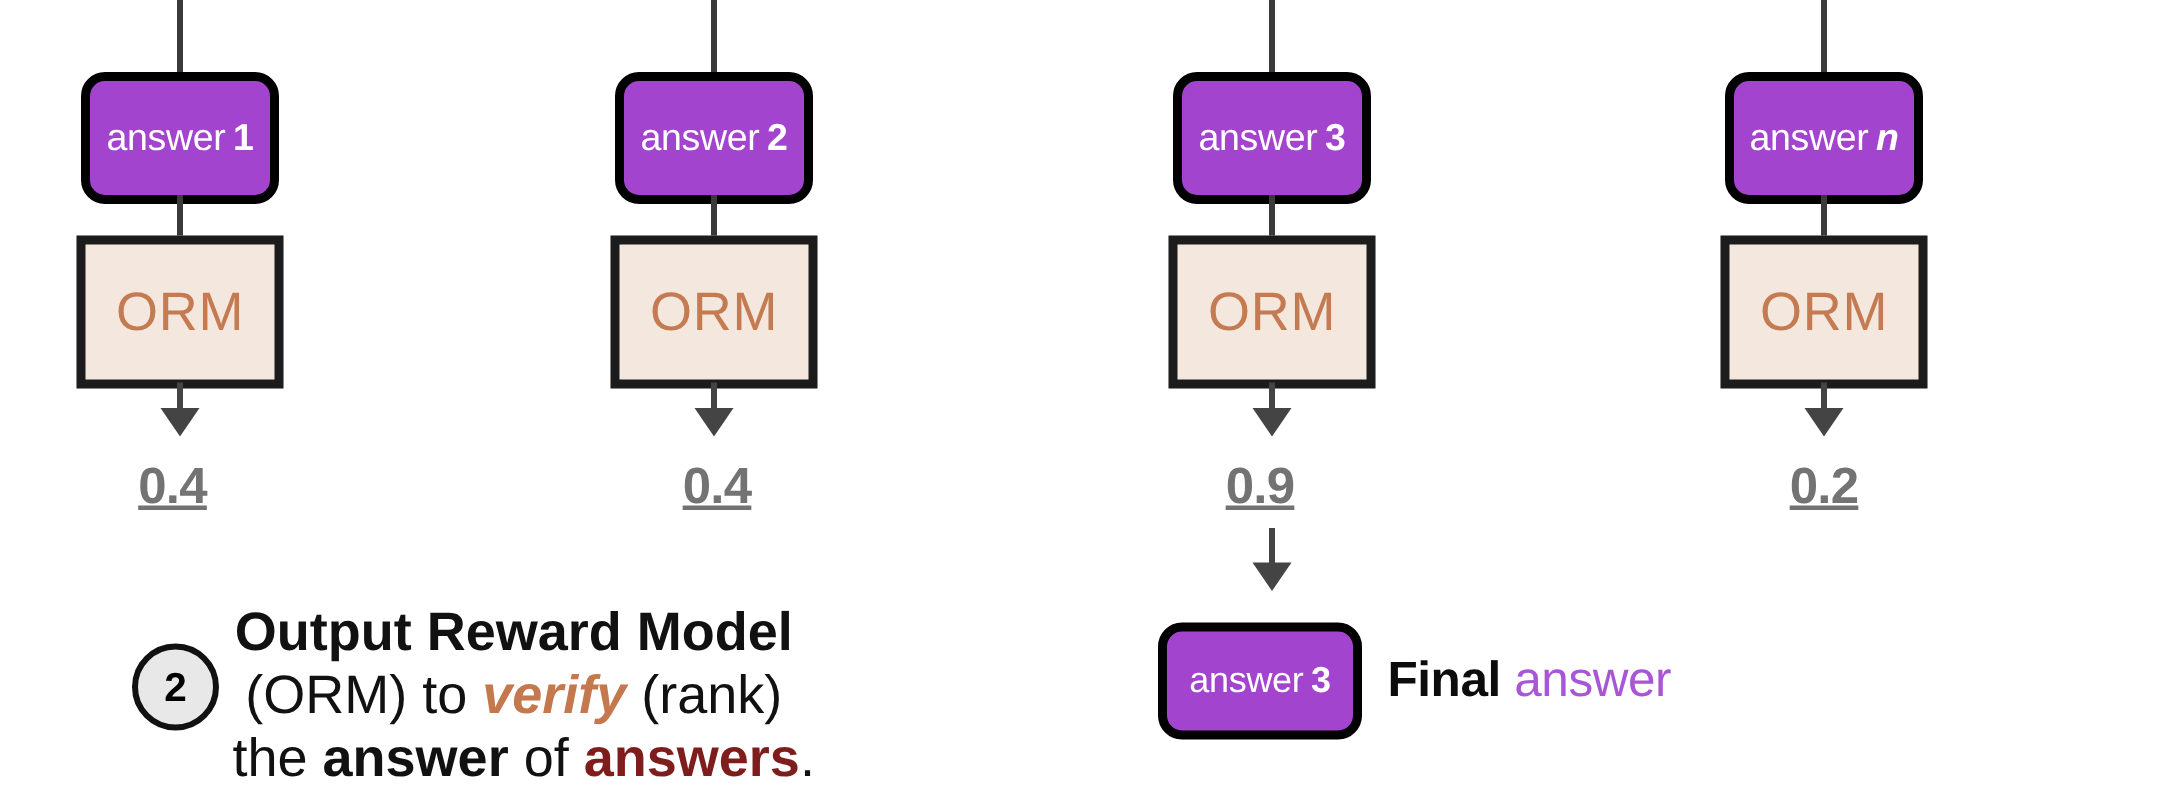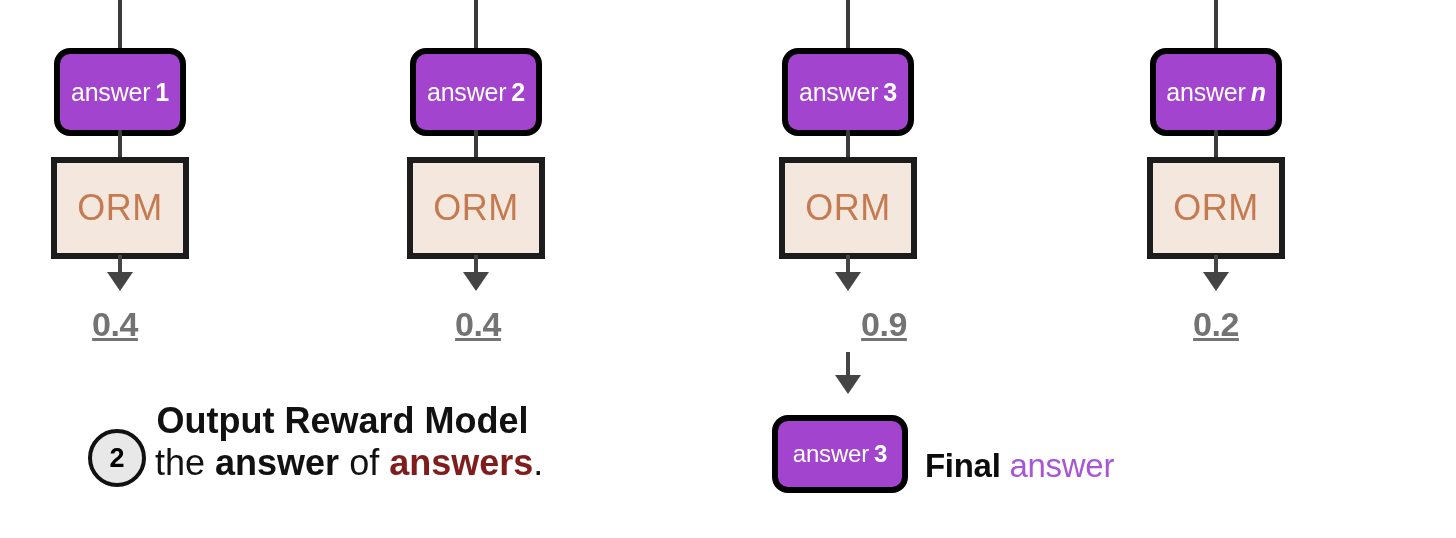--- a/index.html
+++ b/index.html
@@ -181,21 +181,21 @@
 
   <div class="vline" style="left:848px; top:130px; height:36px;"></div>
 
   <div class="orm-box" style="left:779px; top:157px; width:138px; height:102px; font-size:36px;">
     <span>ORM</span>
   </div>
 
   <div class="arrow-shaft" style="left:848px; top:255px; height:22px;"></div>
   <div class="arrow-head" style="left:848px; top:272px;"></div>
 
-  <div class="score" style="left:884px; top:305px;">0.9</div>
+  <div class="score" style="left:840px; top:305px;">0.9</div>
 
   <div class="vline" style="left:1216px; top:0px; height:52px;"></div>
 
   <div class="answer-box" style="left:1150px; top:48px; width:132px; height:88px; font-size:25px;">
     <span class="lbl">answer</span>
     <span class="num ital">n</span>
   </div>
 
   <div class="vline" style="left:1216px; top:130px; height:36px;"></div>
 
@@ -209,30 +209,33 @@
   <div class="score" style="left:1216px; top:305px;">0.2</div>
 
   <div class="arrow-shaft" style="left:848px; top:352px; height:28px;"></div>
   <div class="arrow-head" style="left:848px; top:375px;"></div>
 
   <div class="answer-box" style="left:772px; top:415px; width:136px; height:78px; font-size:24px;">
     <span class="lbl">answer</span>
     <span class="num">3</span>
   </div>
 
-  <div class="final-caption" style="left:925px; top:447px;">
+  <div class="final-caption" style="left:925px; top:434px;">
     <span class="fin">Final</span><span class="ans">answer</span>
   </div>
 
   <div class="badge" style="left:88px; top:429px;">
     <span>2</span>
   </div>
 
   <div class="caption" style="left:155px; top:400px; width:375px;">
     <span class="ln">
       <span class="b">Output Reward Model</span>
     </span>
     <span class="ln">
+      <span class="r">(ORM) to </span><span class="verify">verify</span><span class="r"> (rank)</span>
+    </span>
+    <span class="ln">
       <span class="r">the </span><span class="b">answer</span><span class="r"> of </span><span class="b purple">answers</span><span class="r">.</span>
     </span>
   </div>
 
 </div>
 
 </body></html>

